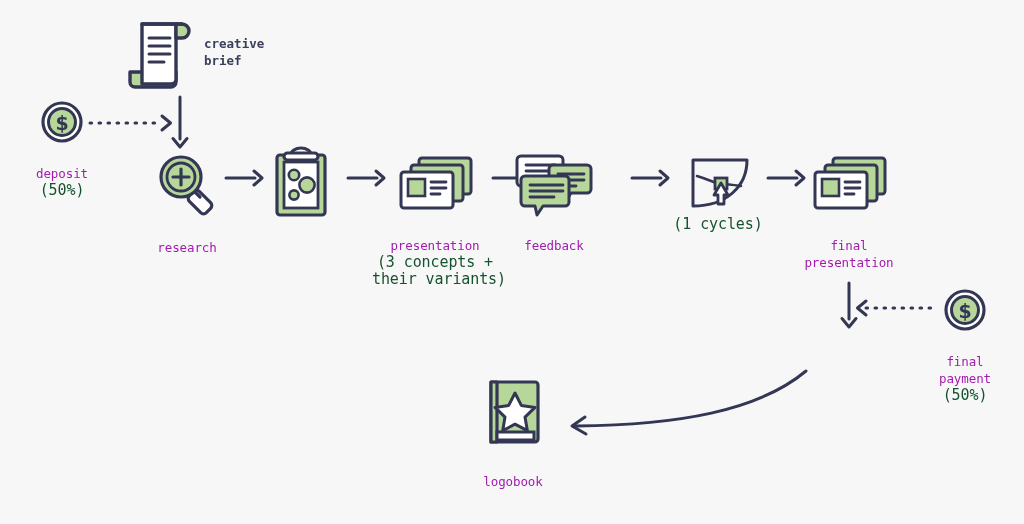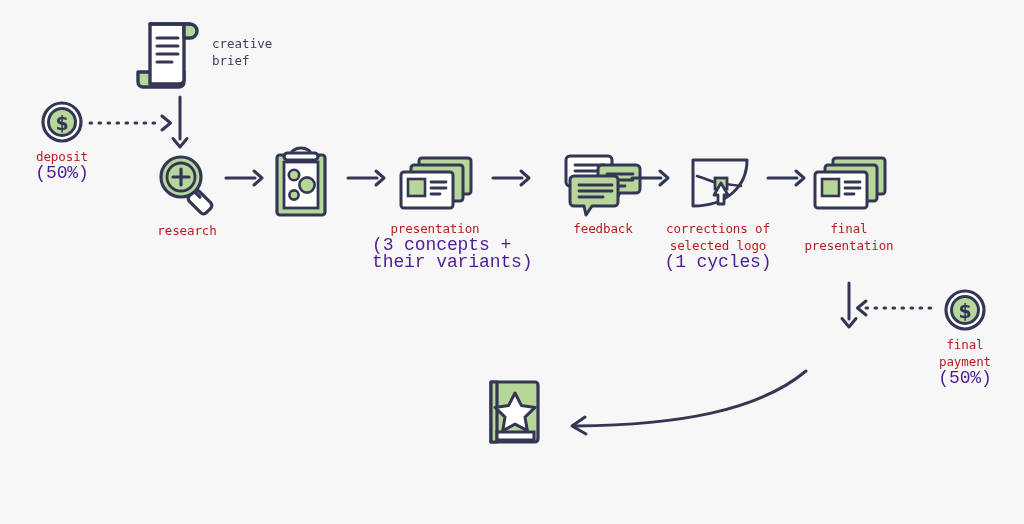--- a/index.html
+++ b/index.html
@@ -9,40 +9,40 @@
     background:#f7f7f8;
     font-family:"DejaVu Sans Mono", monospace;
     overflow:hidden;
     position:relative;
   }
   #stage { position:absolute; inset:0; }
 
   .node { position:absolute; text-align:center; }
   .icon-wrap { display:flex; align-items:flex-end; justify-content:center; }
   .lbl {
-    font-size:12.5px; line-height:17px; color:#b91c1c;
-    white-space:pre; letter-spacing:-0.1px; margin-top:4px;
+    font-size:12.5px; line-height:17px; color:#a21caf;
+    white-space:pre; letter-spacing:-0.1px; margin-top:21px;
   }
   .sub {
-    font-size:18px; line-height:17px; color:#4c1d95;
-    white-space:pre; letter-spacing:-0.1px;font-family:Liberation Mono, monospace;
+    font-size:15px; line-height:17px; color:#14532d;
+    white-space:pre; letter-spacing:-0.1px;
   }
   .lbl-inline {
     font-size:12.5px; line-height:17px; color:#3b3e5c;
     white-space:pre; text-align:left;
   }
   svg { display:block; overflow:visible; }
   .conn { position:absolute; }
 </style>
 </head>
 <body style="background: rgb(247, 247, 248);">
 
 <div id="stage">
 
-  <div class="node" style="left:132px; top:16px; width:175px;">
+  <div class="node" style="left:124px; top:16px; width:175px;font-weight:bold;">
     <div style="display:flex; align-items:center; gap:10px;">
       <span>
         <svg width="70" height="72" viewBox="0 0 70 72">
 
           <path d="M6 56 h46 v10 a5 5 0 0 1 -5 5 H11 a5 5 0 0 1 -5 -5 Z" fill="#b7d79a" stroke="#343754" stroke-width="3.4" stroke-linejoin="round"></path>
 
           <path d="M18 8 h34 v55 a5 5 0 0 1 -5 5 H18 Z" fill="#ffffff" stroke="#343754" stroke-width="3.4" stroke-linejoin="round"></path>
 
           <path d="M52 8 h6 a7 7 0 0 1 0 14 h-6 Z" fill="#b7d79a" stroke="#343754" stroke-width="3.4" stroke-linejoin="round"></path>
           <path d="M18 8 h40" stroke="#343754" stroke-width="3.4" stroke-linecap="round" fill="none"></path>
@@ -163,21 +163,21 @@
 their variants)</div>
   </div>
 
   <div class="conn" style="left:491px; top:166px;">
     <svg width="42" height="24" viewBox="0 0 42 24">
       <line x1="2" y1="12" x2="31" y2="12" stroke="#343754" stroke-width="3" stroke-linecap="round"></line>
       <path d="M30 5 L38 12 L30 19" fill="none" stroke="#343754" stroke-width="3" stroke-linecap="round" stroke-linejoin="round"></path>
     </svg>
   </div>
 
-  <div class="node" style="left:553px; top:150px; width:100px;">
+  <div class="node" style="left:504px; top:150px; width:100px;">
     <div class="icon-wrap" style="height:66px;">
       <span>
         <svg width="82" height="66" viewBox="0 0 82 66">
 
           <path d="M8 6 h38 a4 4 0 0 1 4 4 v22 a4 4 0 0 1 -4 4 H8 a4 4 0 0 1 -4 -4 V10 a4 4 0 0 1 4 -4 Z" fill="#ffffff" stroke="#343754" stroke-width="3"></path>
           <g stroke="#343754" stroke-width="2.8" stroke-linecap="round">
             <line x1="13" y1="15" x2="42" y2="15"></line>
             <line x1="13" y1="21" x2="42" y2="21"></line>
             <line x1="13" y1="27" x2="34" y2="27"></line>
           </g>
@@ -219,22 +219,20 @@
             <path d="M18 24 C28 27 34 30 40 32"></path>
             <path d="M62 34 C55 33 48 32 42 32"></path>
           </g>
 
           <rect x="36" y="26" width="12" height="11" fill="#b7d79a" stroke="#343754" stroke-width="2.8"></rect>
 
           <path d="M42 31 L35 43 h4 v9 h6 v-9 h4 Z" fill="#ffffff" stroke="#343754" stroke-width="2.8" stroke-linejoin="round"></path>
         </svg>
       </span>
     </div>
-    <div class="lbl">corrections of
-selected logo</div>
     <div class="sub">(1 cycles)</div>
   </div>
 
   <div class="conn" style="left:766px; top:166px;">
     <svg width="42" height="24" viewBox="0 0 42 24">
       <line x1="2" y1="12" x2="31" y2="12" stroke="#343754" stroke-width="3" stroke-linecap="round"></line>
       <path d="M30 5 L38 12 L30 19" fill="none" stroke="#343754" stroke-width="3" stroke-linecap="round" stroke-linejoin="round"></path>
     </svg>
   </div>
 
@@ -303,15 +301,16 @@
           <path d="M14 6 h44 a3 3 0 0 1 3 3 v54 a3 3 0 0 1 -3 3 H14 Z" fill="#b7d79a" stroke="#343754" stroke-width="3.2" stroke-linejoin="round"></path>
 
           <path d="M14 6 h6 v60 h-6 Z" fill="#b7d79a" stroke="#343754" stroke-width="3.2" stroke-linejoin="round"></path>
 
           <path d="M20 56 h37 v8 H20 Z" fill="#ffffff" stroke="#343754" stroke-width="3"></path>
 
           <path d="M38 17 l6.3 12.4 l13.7 2 l-10 9.7 l2.4 13.6 l-12.4 -6.5 l-12.3 6.5 l2.3 -13.6 l-9.9 -9.7 l13.6 -2 Z" fill="#ffffff" stroke="#343754" stroke-width="3" stroke-linejoin="round"></path>
         </svg>
       </span>
     </div>
+    <div class="lbl">logobook</div>
   </div>
 
 </div>
 
 </body></html>

